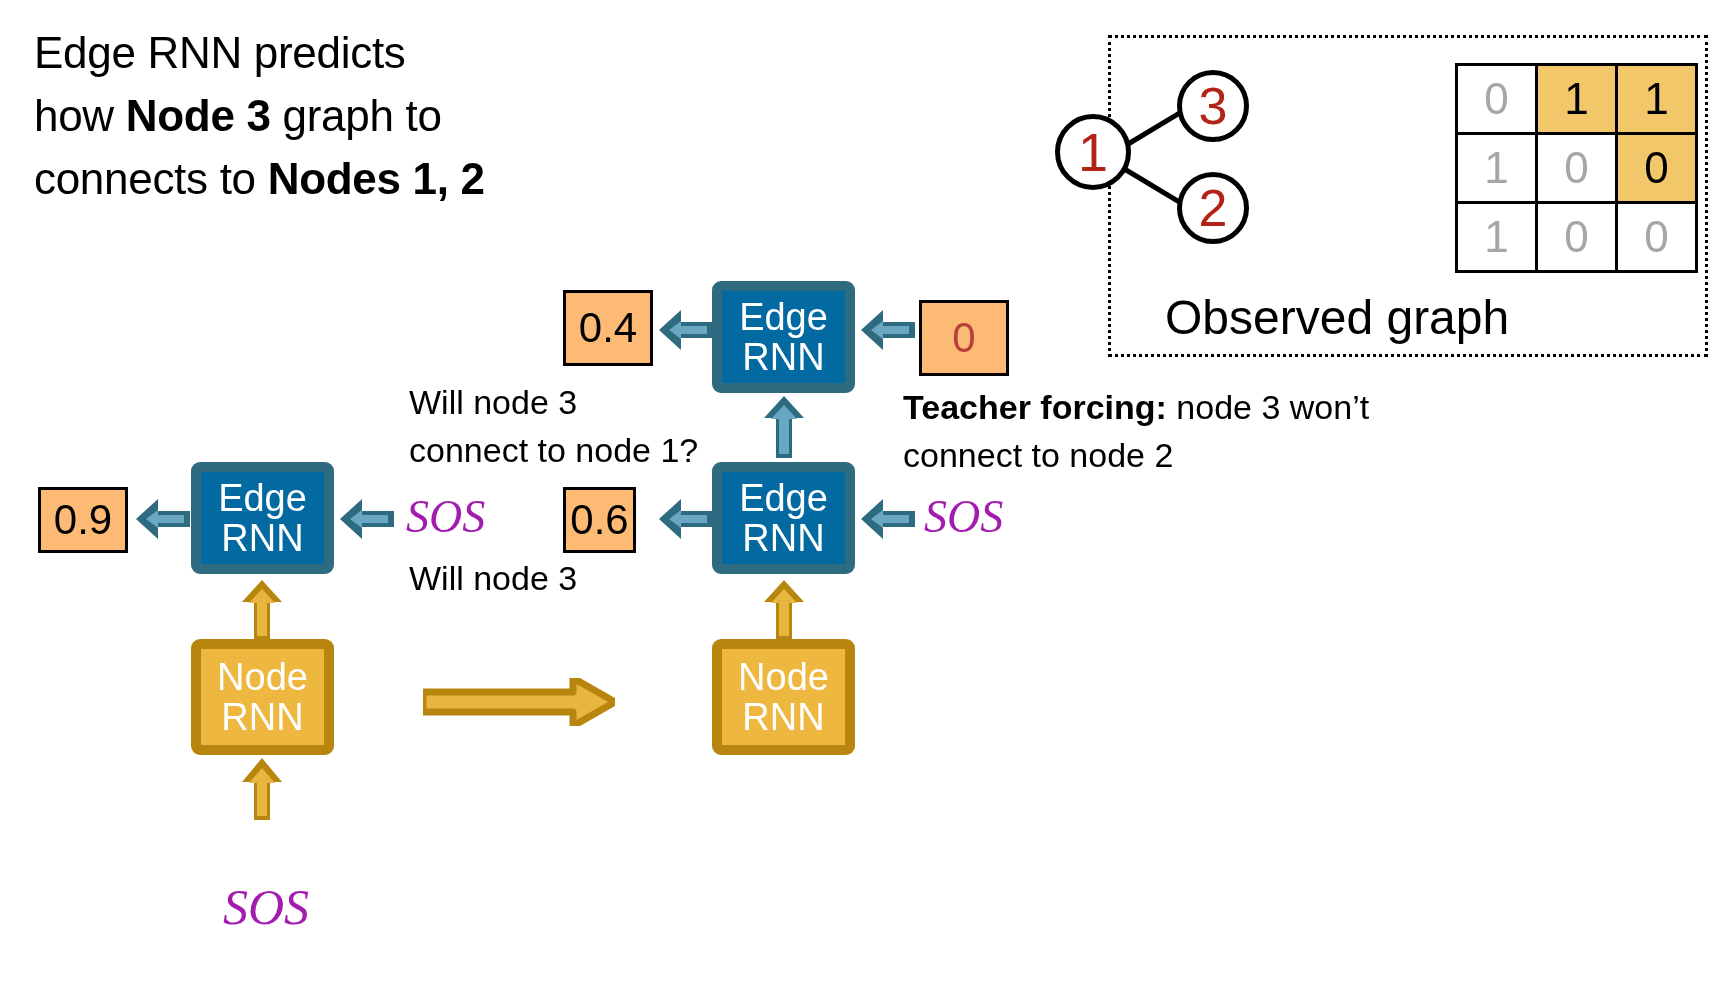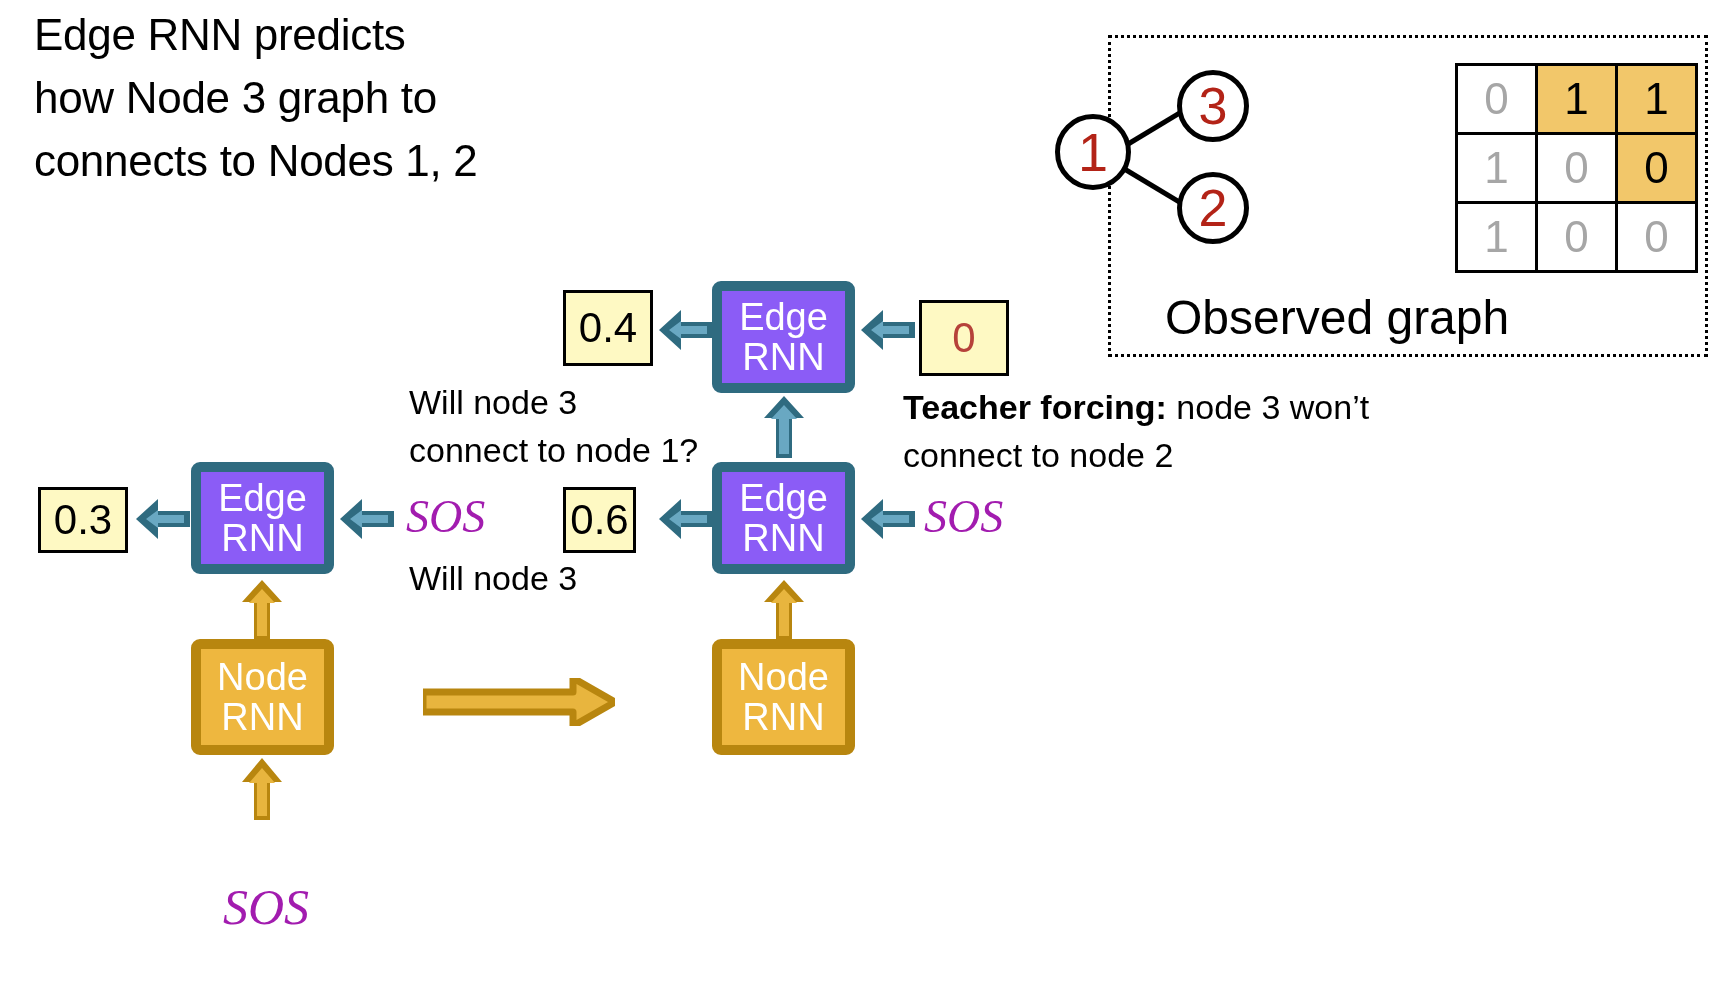--- a/index.html
+++ b/index.html
@@ -12,29 +12,29 @@
     height: 999px;
     position: relative;
     overflow: hidden;
     font-family: "Liberation Sans", sans-serif;
   }
   .abs { position: absolute; }
 
   
   #headline {
     left: 34px;
-    top: 4px;
+    top: 22px;
     width: 620px;
     font-family: "Liberation Sans", sans-serif;
     font-size: 44px;
     line-height: 1.43;
     color: #000000;
     letter-spacing: -0.3px;
   }
-  #headline b { font-weight: normal; }
+  #headline b { font-weight: bold; }
 
   
   #observed-panel {
     left: 1108px;
     top: 35px;
     width: 600px;
     height: 322px;
     border: 3px dotted #000000;
     box-sizing: border-box;
   }
@@ -99,33 +99,33 @@
     align-items: center;
     justify-content: center;
     color: #ffffff;
     font-family: "Liberation Sans", sans-serif;
     font-size: 38px;
     line-height: 1.06;
     border-radius: 9px;
     z-index: 3;
   }
   .rnn.edge {
-    background: #8b5cf6;
+    background: #0369a1;
     border: 10px solid #2f6b80;
   }
   .rnn.node {
     background: #eeb73f;
     border: 10px solid #b8860f;
   }
 
   
   .valbox {
     box-sizing: border-box;
     border: 3px solid #000000;
-    background: #fef9c3;
+    background: #fdba74;
     display: flex;
     align-items: center;
     justify-content: center;
     font-family: "Liberation Sans", sans-serif;
     font-size: 42px;
     color: #000000;
     z-index: 3;
   }
   .valbox.redtext { color: #b6423a; }
 
@@ -237,21 +237,21 @@
 </div>
 
 <div class="abs annot" style="left:903px; top:383px; width:520px;">
   <div>
     <b>Teacher forcing:</b><span> node 3 won’t</span>
   </div>
   <div>connect to node 2</div>
 </div>
 
 <div class="abs valbox" style="left:38px; top:487px; width:90px; height:66px;">
-  <span>0.3</span>
+  <span>0.9</span>
 </div>
 
 <svg class="abs arrow-left" style="left:136px; top:495px;" width="54" height="48" viewBox="0 0 54 48">
   <path d="M0,24 L22,4 L22,16 L54,16 L54,32 L22,32 L22,44 Z" fill="#2f6b80"></path>
   <path d="M10,24 L22,15 L22,20 L48,20 L48,28 L22,28 L22,33 Z" fill="#69a8c2"></path>
 </svg>
 
 <div class="abs rnn edge" style="left:191px; top:462px; width:143px; height:112px;">
   <span>Edge</span>
   <span>RNN</span>

